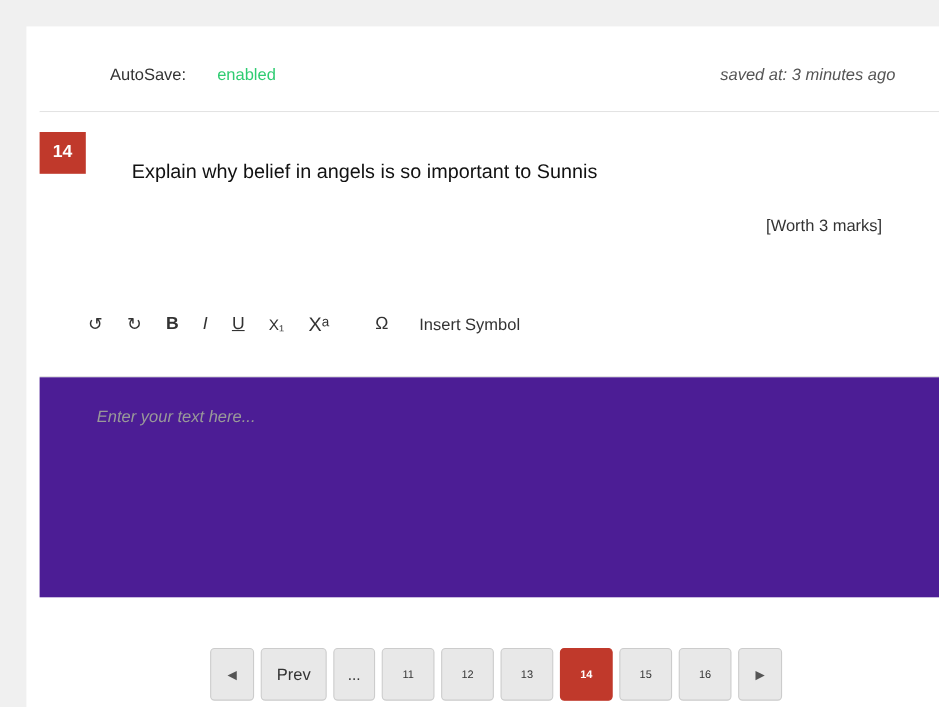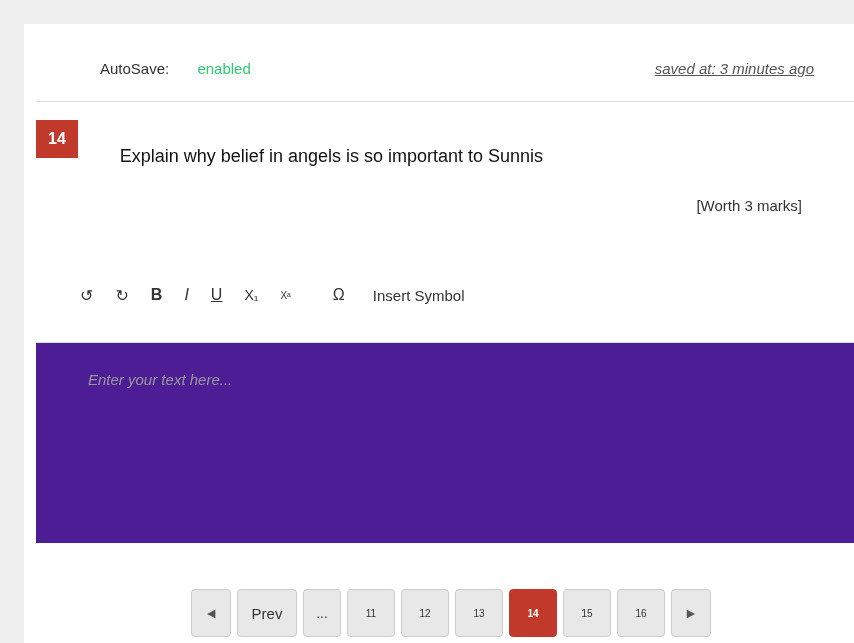--- a/index.html
+++ b/index.html
@@ -33,21 +33,20 @@
       color: #333;
     }
     .autosave-value {
       color: #2ecc71;
       font-weight: normal;
     }
     .saved-at {
       font-size: 15px;
       color: #555;
       font-style: italic;
-      text-decoration: underline;
     }
 
     
     .question-block {
       display: flex;
       align-items: flex-start;
       padding: 18px 40px 0 0;
       background: #fff;
     }
     .question-number {
@@ -95,21 +94,21 @@
       cursor: pointer;
       background: none;
       border: none;
       padding: 2px 4px;
       font-family: Arial, sans-serif;
     }
     .toolbar-btn.bold { font-weight: bold; }
     .toolbar-btn.italic { font-style: italic; }
     .toolbar-btn.underline { text-decoration: underline; }
     .toolbar-btn.sub-label { font-size: 14px; }
-    .toolbar-btn.sup-label { font-size: 10px; }
+    .toolbar-btn.sup-label { font-size: 18px; }
     .toolbar-insert {
       font-size: 15px;
       color: #333;
       cursor: pointer;
       background: none;
       border: none;
       font-family: Arial, sans-serif;
       display: flex;
       align-items: center;
       gap: 4px;

